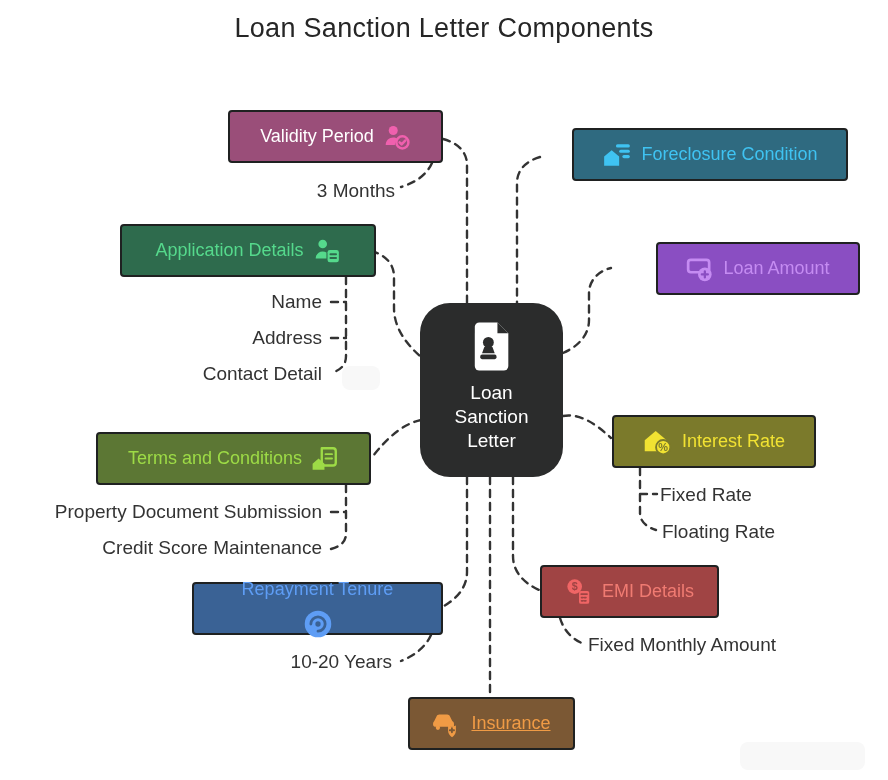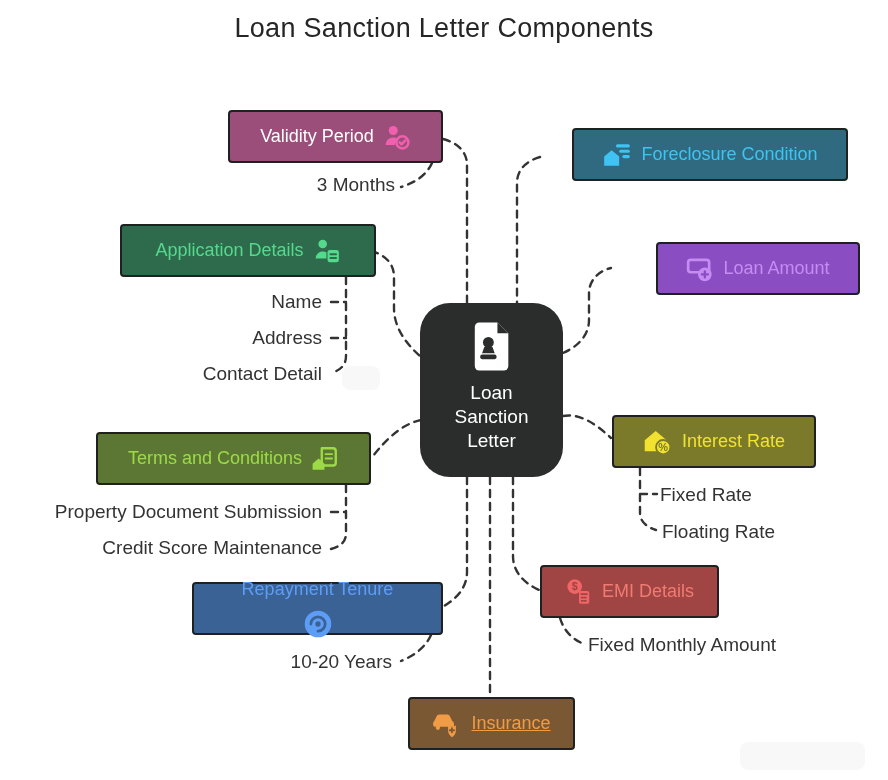--- a/index.html
+++ b/index.html
@@ -28,21 +28,21 @@
   .n-terms{left:96px;top:432px;width:275px;height:53px;}
   .n-repayment{left:192px;top:582px;width:251px;height:53px;}
   .n-emi{left:540px;top:565px;width:179px;height:53px;}
   .n-insurance{left:408px;top:697px;width:167px;height:53px;text-decoration:underline;}
   .n-center{
     left:420px;top:303px;width:143px;height:174px;border-radius:30px;border:none;
     flex-direction:column;gap:4px;padding:0 8px 12px;white-space:normal;
   }
   .clabel{font-size:19px;line-height:1.28;text-align:center;width:110px;}
   .leaf{position:absolute;font-size:19px;color:var(--leaf-color,#333);white-space:nowrap;}
-  .l-3months{right:493px;top:174px;}
+  .l-3months{right:493px;top:180px;}
   .l-name{right:566px;top:291px;}
   .l-address{right:566px;top:327px;}
   .l-contact{right:566px;top:363px;}
   .l-property{right:566px;top:501px;}
   .l-credit{right:566px;top:537px;}
   .l-years{right:496px;top:651px;}
   .l-fixedrate{left:660px;top:484px;}
   .l-floatingrate{left:662px;top:521px;}
   .l-fixedmonthly{left:588px;top:634px;}
   .smudge{position:absolute;background:#f8f8f8;border-radius:8px;}

